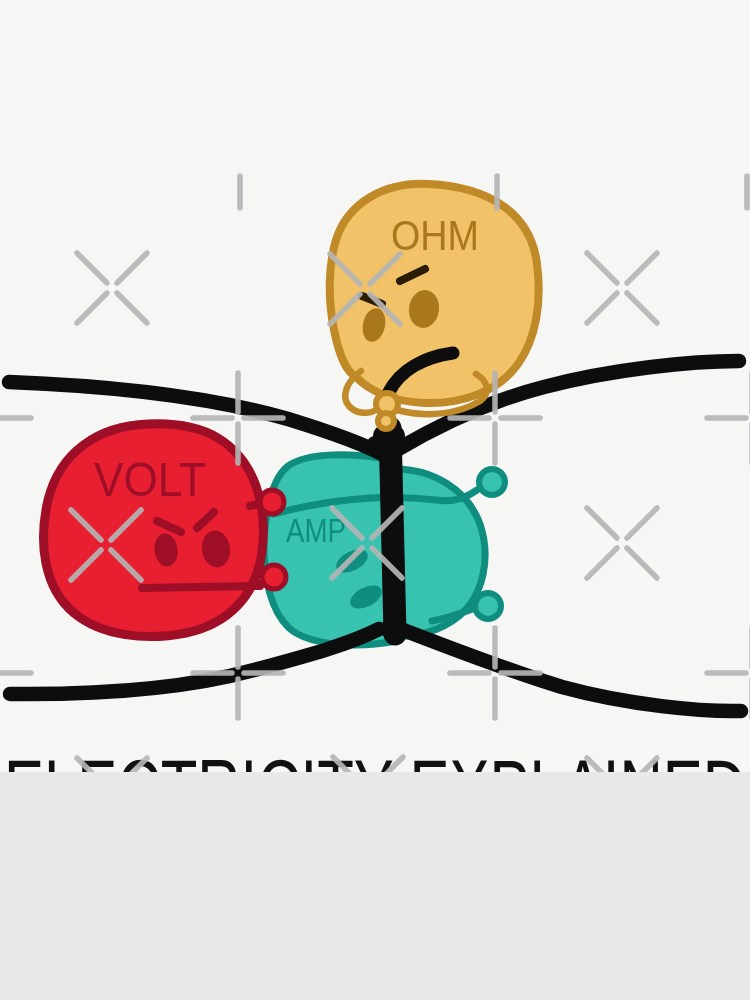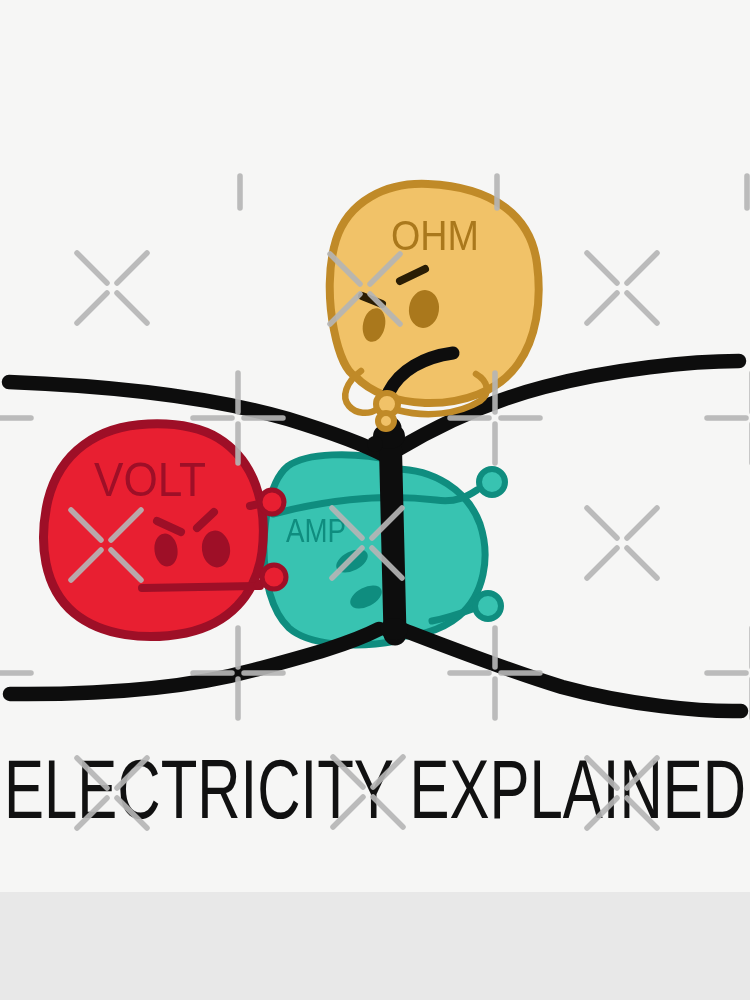--- a/index.html
+++ b/index.html
@@ -2,21 +2,21 @@
 <html style="--bg: #f6f6f5; --ink: #0d0d0d; --wm: #b5b5b5; --caption-ink: #111111; --ohm-fill: #f1c268; --ohm-outline: #c08a28; --ohm-face: #aa781c; --ohm-brow: #2a1d04; --volt-fill: #e81f31; --volt-outline: #9e0f27; --amp-fill: #38c3b1; --amp-outline: #0f8d7f;"><head>
 <meta charset="utf-8">
 <style>
   :root{
     --bg:#f6f6f5; --ink:#0d0d0d; --wm:#b5b5b5; --caption-ink:#111111;
     --ohm-fill:#f1c268; --ohm-outline:#c08a28; --ohm-face:#aa781c; --ohm-brow:#2a1d04;
     --volt-fill:#e81f31; --volt-outline:#9e0f27;
     --amp-fill:#38c3b1; --amp-outline:#0f8d7f;
   }
   html,body{margin:0;padding:0;background:#e8e8e8;}
-  .stage{position:relative;width:750px;height:892px;background:var(--bg);overflow:hidden;
+  .stage{position:relative;width:750px;height:772px;background:var(--bg);overflow:hidden;
          font-family:"Liberation Sans",sans-serif;}
   svg{position:absolute;left:0;top:0;display:block;}
   .wire{stroke:var(--ink);stroke-width:14.5;fill:none;stroke-linecap:round;stroke-linejoin:round;}
   .gate{stroke:var(--ink);stroke-width:23;stroke-linecap:round;}
   .joint{fill:var(--ink);}
   .ohm-body{fill:var(--ohm-fill);stroke:var(--ohm-outline);stroke-width:8;}
   .ohm-detail{stroke:var(--ohm-outline);stroke-width:6.5;fill:none;stroke-linecap:round;}
   .ohm-knot{fill:var(--ohm-fill);stroke:var(--ohm-outline);stroke-width:6;}
   .ohm-eye{fill:var(--ohm-face);}
   .ohm-brow{stroke:var(--ohm-brow);stroke-width:8;stroke-linecap:round;}

